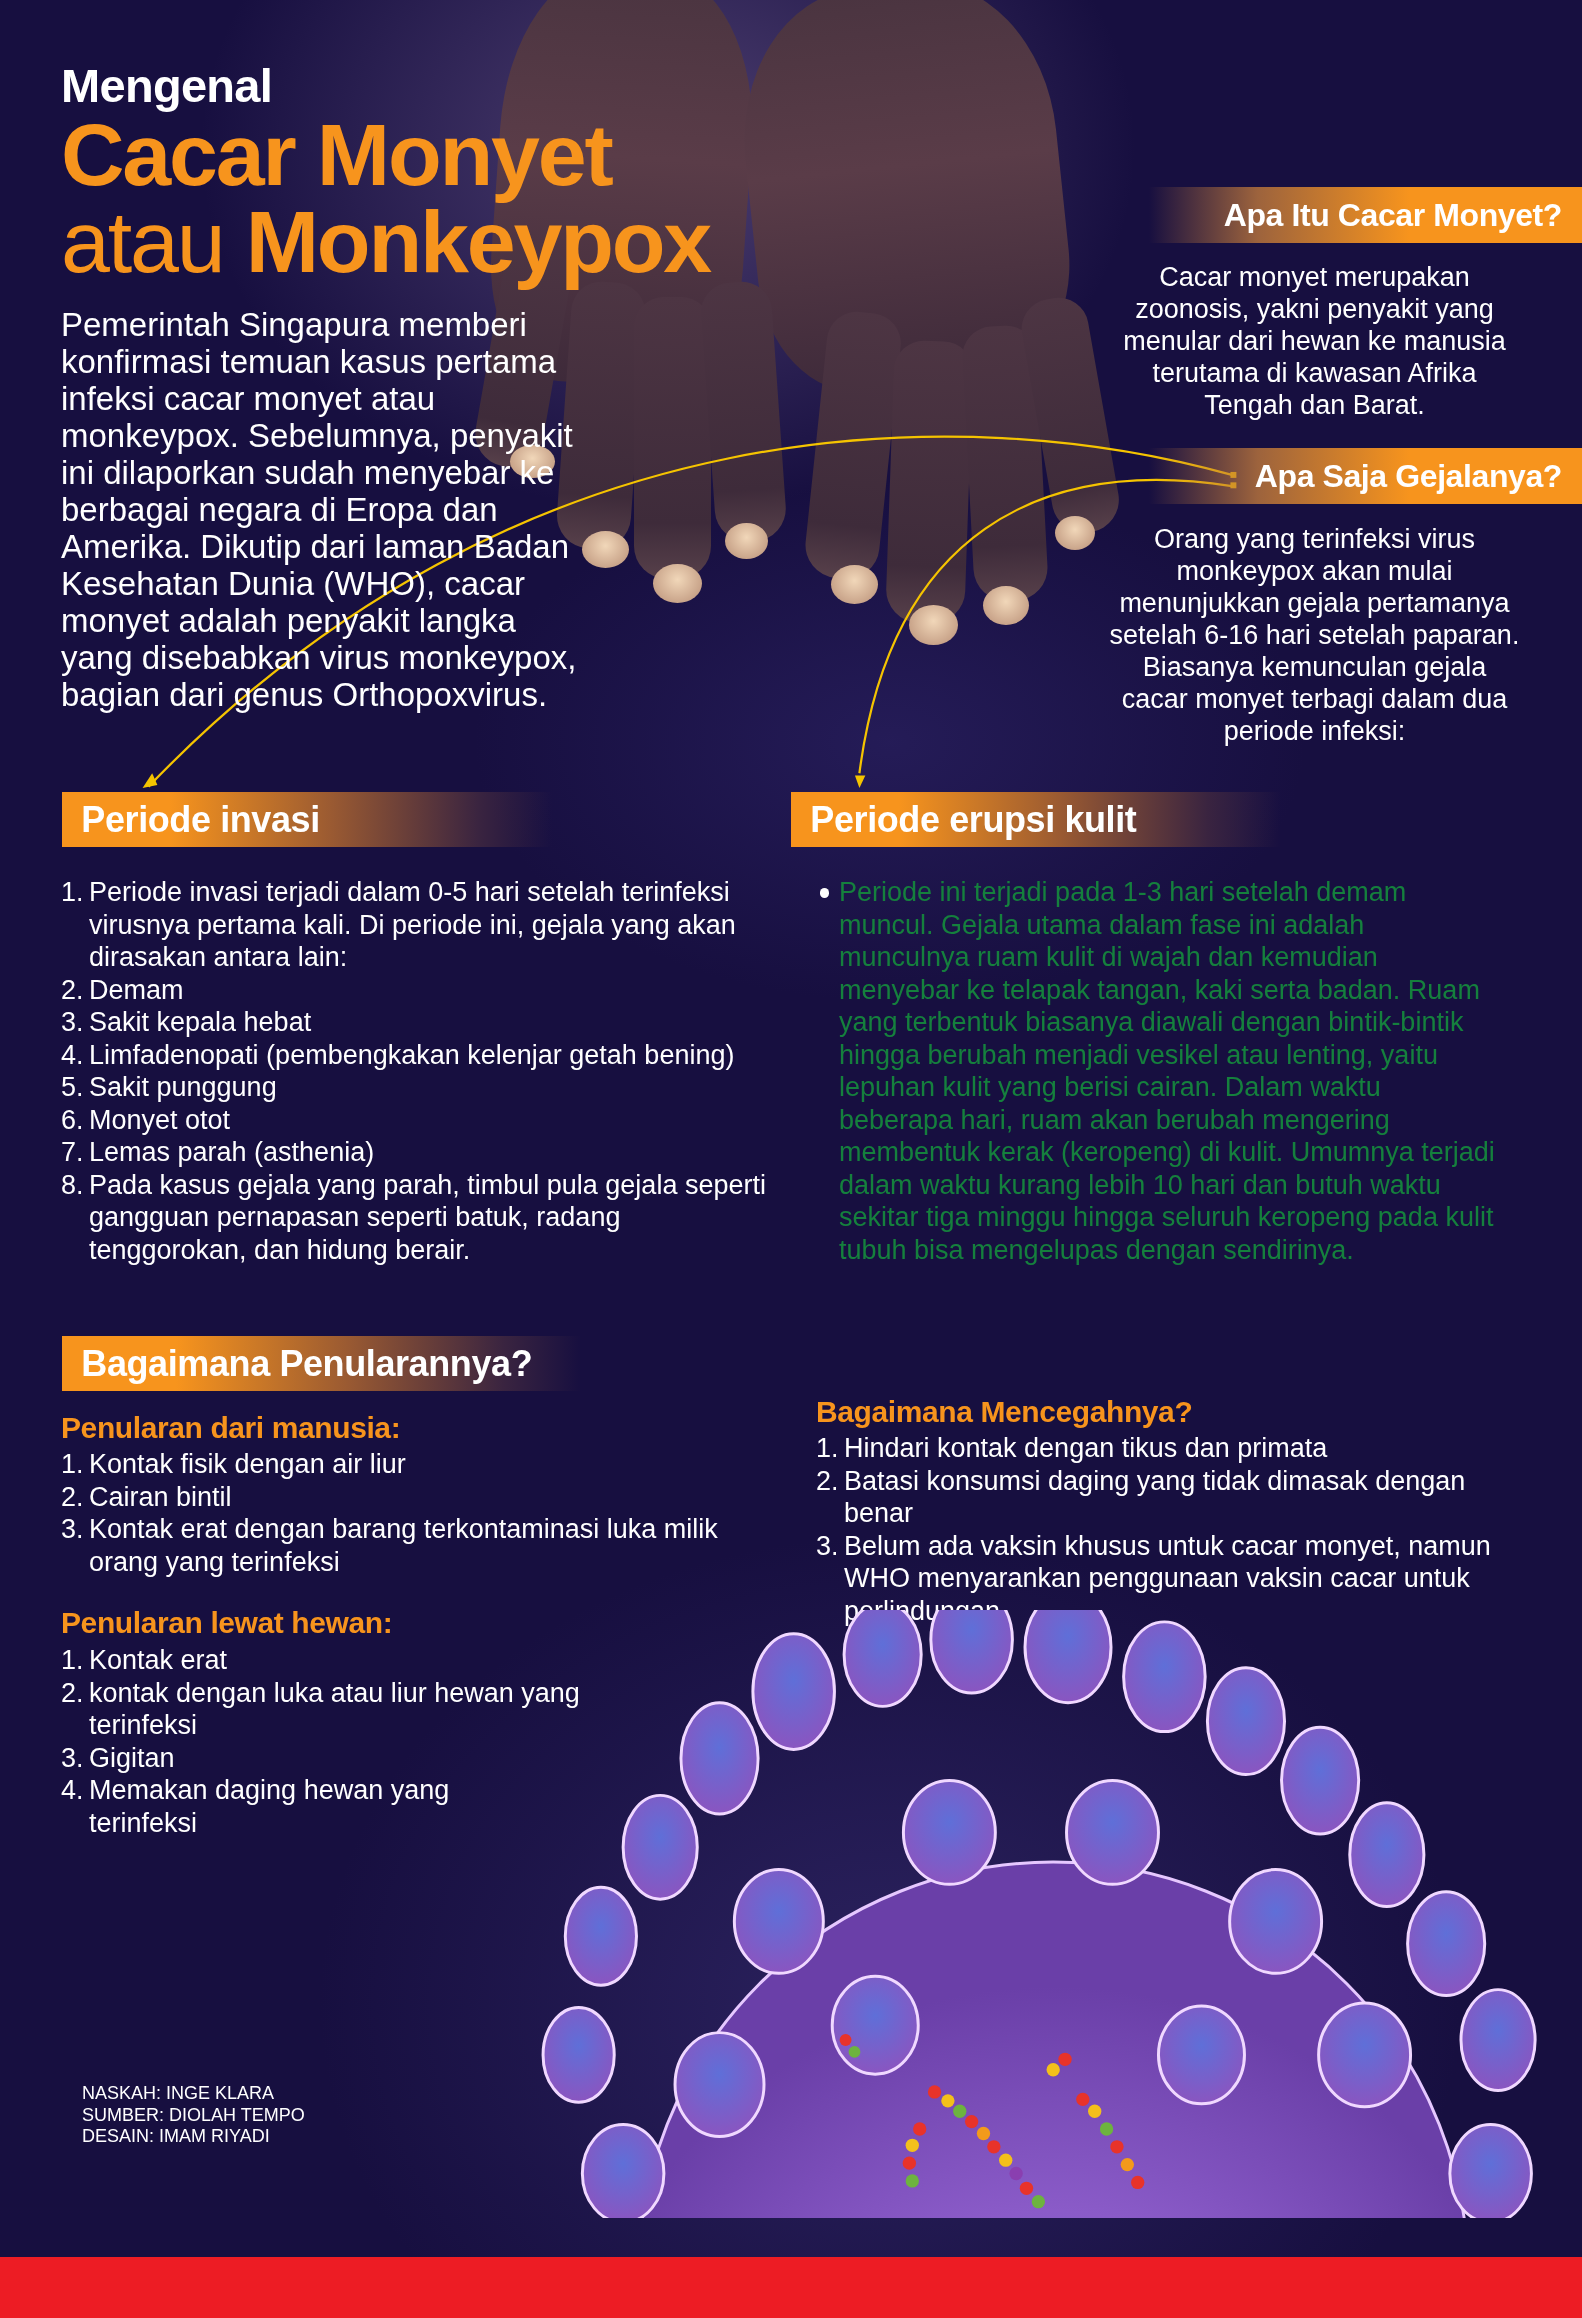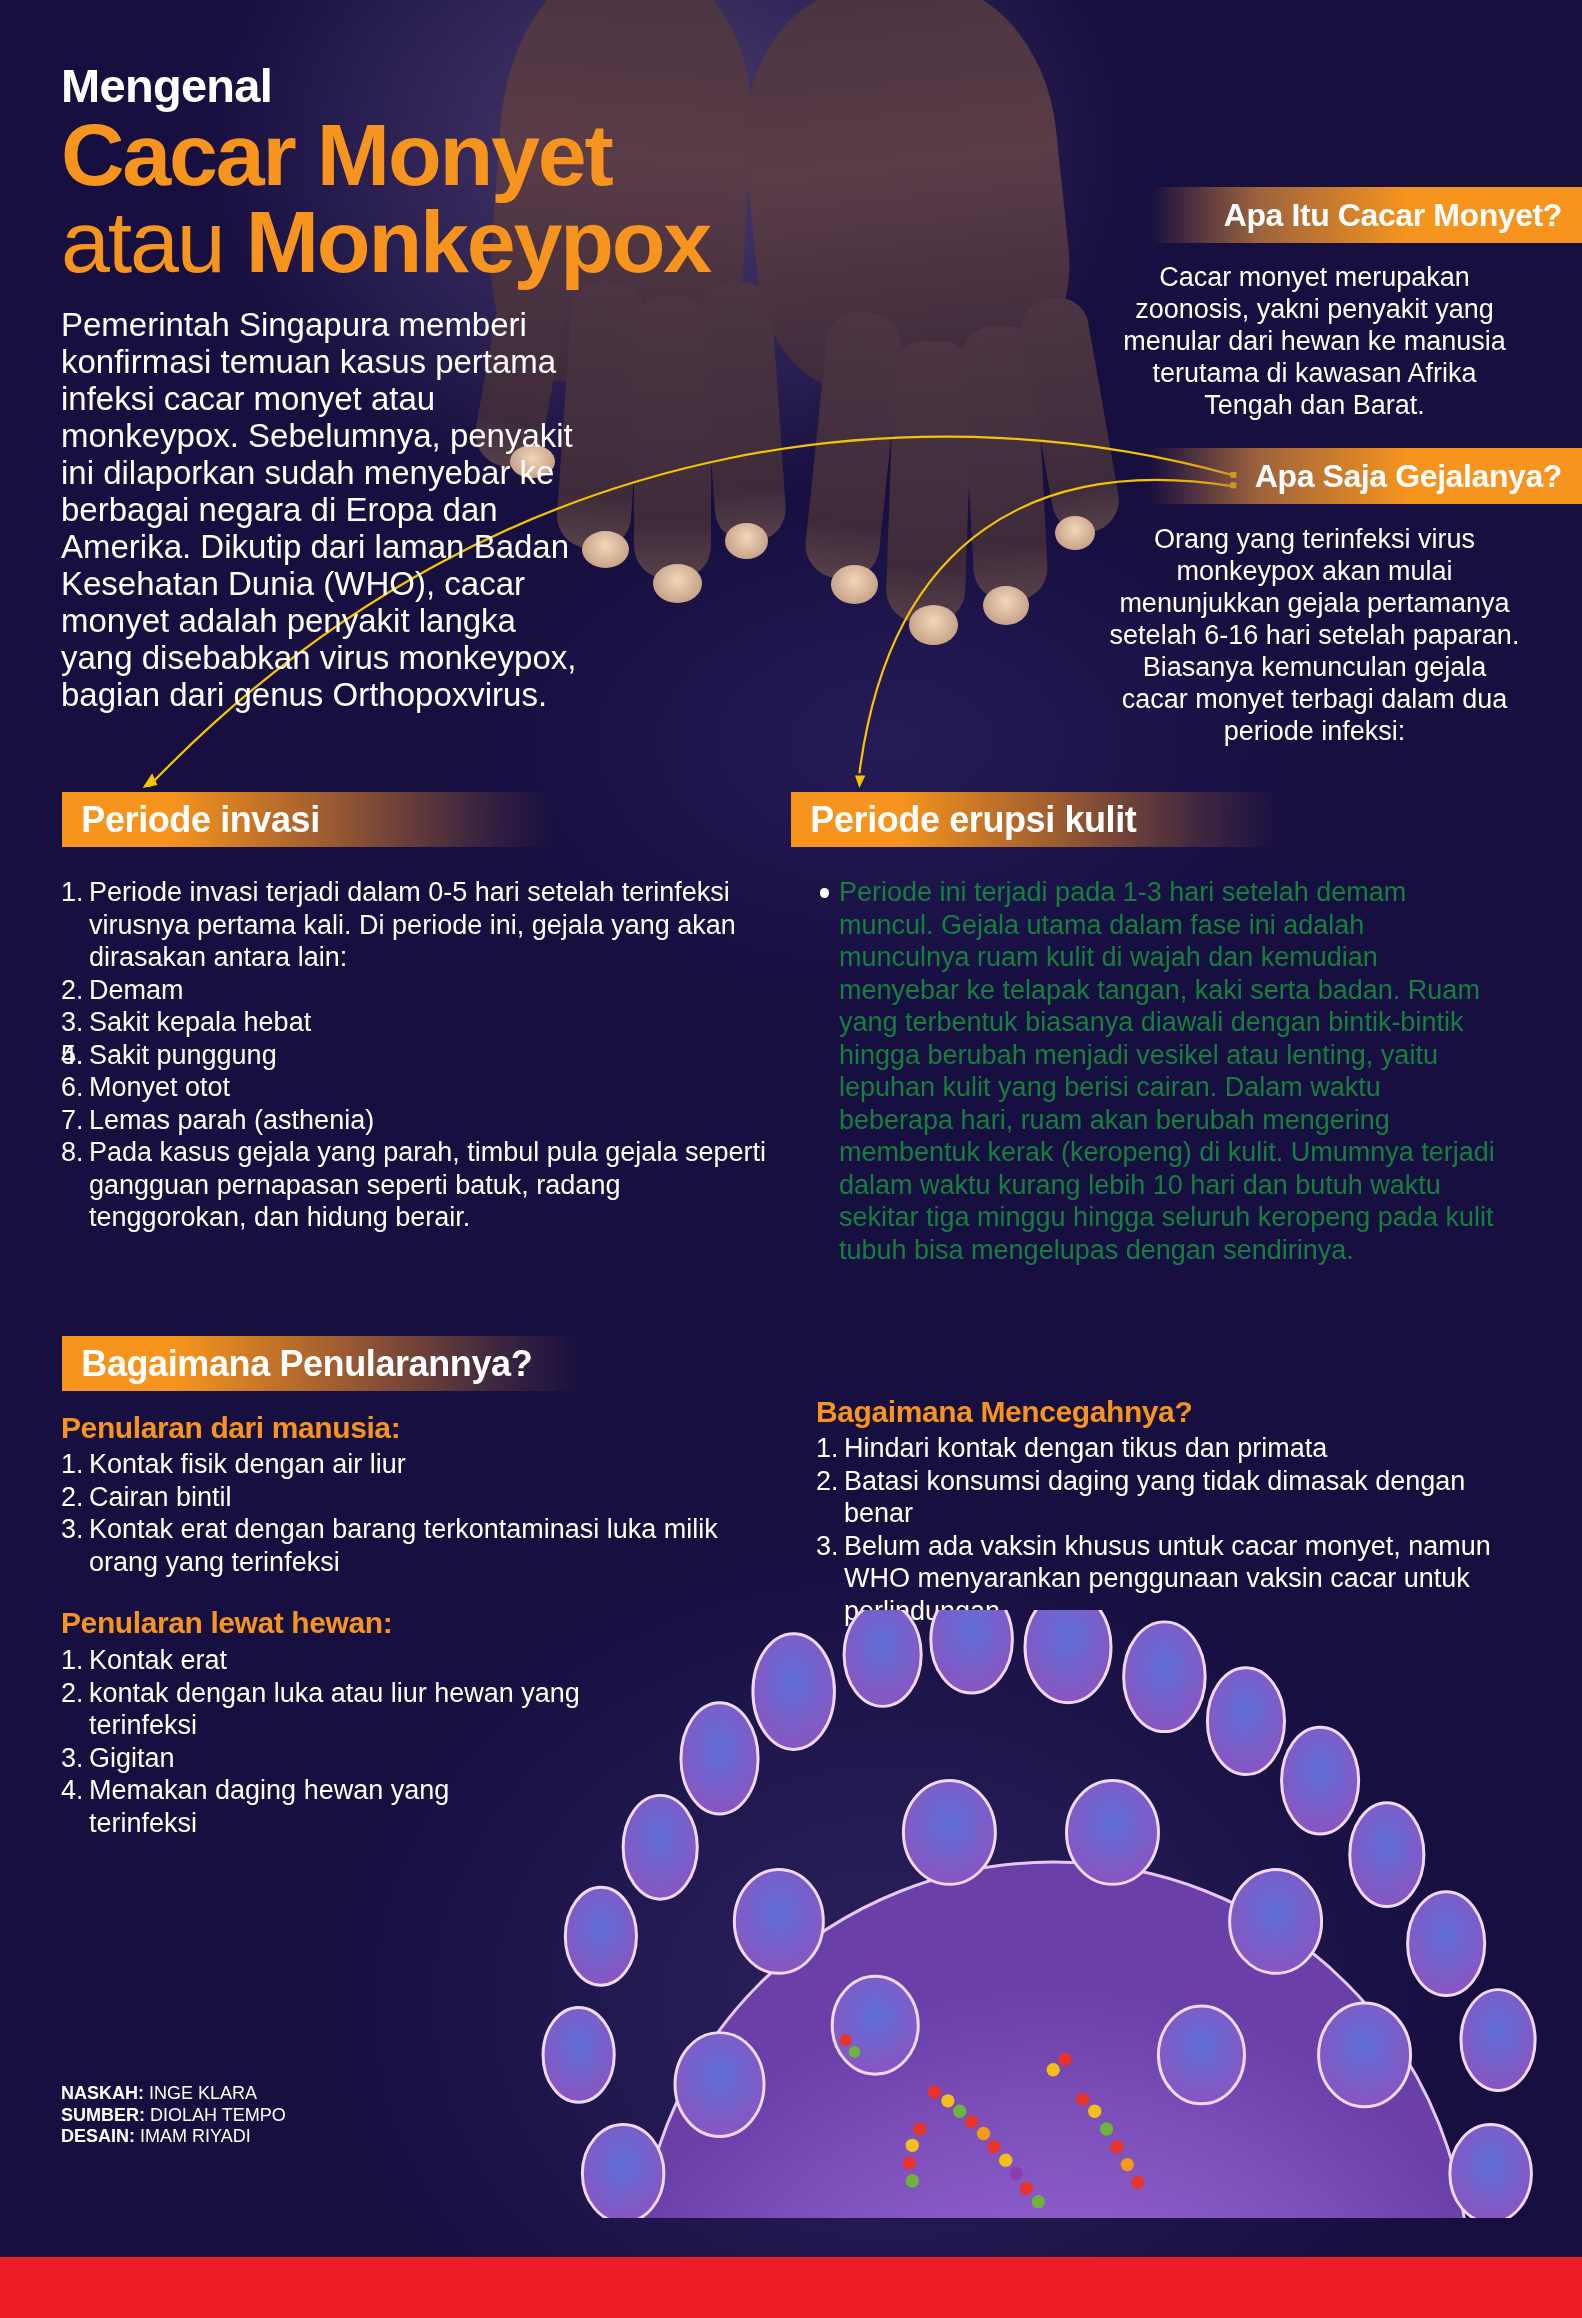--- a/index.html
+++ b/index.html
@@ -80,21 +80,21 @@
   .erupt { position:absolute; left:815px; top:876px; width:683px; font-size:27px; line-height:32.5px; color:#15803d; }
   .erupt .bullet { position:absolute; left:4.5px; top:12px; width:9.6px; height:9.6px; border-radius:50%; background:#fff; }
   .erupt .txt { padding-left:24px; }
 
   .subhead { position:absolute; font-size:30px; font-weight:bold; color:#f7941d; letter-spacing:-0.4px; }
   .subhead.h1 { left:61px; top:1411px; }
   .subhead.h2 { left:61px; top:1606px; }
   .subhead.h3 { left:816px; top:1395px; }
 
   .credits { position:absolute; left:61px; top:2083px; font-size:18px; line-height:21.5px; color:#fff; }
-  .credits b { font-weight:bold; }
+  .credits b { font-weight:normal;margin-left:21px; }
 
   .virus { position:absolute; left:534px; top:1610px; width:1048px; height:608px; overflow:hidden; }
   .footer { position:absolute; left:0; top:2257px; width:1583px; height:62px; background:#ed1c24; }
 </style>
 </head>
 <body>
 
 <div class="bg-glow"></div>
 
 <div class="hands">
@@ -141,21 +141,21 @@
 <div class="rtext a">Cacar monyet merupakan zoonosis, yakni penyakit yang menular dari hewan ke manusia terutama di kawasan Afrika Tengah dan Barat.</div>
 
 <div class="rhead r2">Apa Saja Gejalanya?</div>
 <div class="rtext b">Orang yang terinfeksi virus monkeypox akan mulai menunjukkan gejala pertamanya setelah 6-16 hari setelah paparan. Biasanya kemunculan gejala cacar monyet terbagi dalam dua periode infeksi:</div>
 
 <div class="shead s1">Periode invasi</div>
 <ol class="list inv">
   <li><span class="num">1.</span><span>Periode invasi terjadi dalam 0-5 hari setelah terinfeksi virusnya pertama kali. Di periode ini, gejala yang akan dirasakan antara lain:</span></li>
   <li><span class="num">2.</span><span>Demam</span></li>
   <li><span class="num">3.</span><span>Sakit kepala hebat</span></li>
-  <li><span class="num">4.</span></li>
+  <li><span class="num">4.</span><span>Limfadenopati (pembengkakan kelenjar getah bening)</span></li>
   <li><span class="num">5.</span><span>Sakit punggung</span></li>
   <li><span class="num">6.</span><span>Monyet otot</span></li>
   <li><span class="num">7.</span><span>Lemas parah (asthenia)</span></li>
   <li><span class="num">8.</span><span>Pada kasus gejala yang parah, timbul pula gejala seperti gangguan pernapasan seperti batuk, radang tenggorokan, dan hidung berair.</span></li>
 </ol>
 
 <div class="shead s2">Periode erupsi kulit</div>
 <div class="erupt">
   <span class="bullet"></span>
   <div class="txt">Periode ini terjadi pada 1-3 hari setelah demam muncul. Gejala utama dalam fase ini adalah munculnya ruam kulit di wajah dan kemudian menyebar ke telapak tangan, kaki serta badan. Ruam yang terbentuk biasanya diawali dengan bintik-bintik hingga berubah menjadi vesikel atau lenting, yaitu lepuhan kulit yang berisi cairan. Dalam waktu beberapa hari, ruam akan berubah mengering membentuk kerak (keropeng) di kulit. Umumnya terjadi dalam waktu kurang lebih 10 hari dan butuh waktu sekitar tiga minggu hingga seluruh keropeng pada kulit tubuh bisa mengelupas dengan sendirinya.</div>

